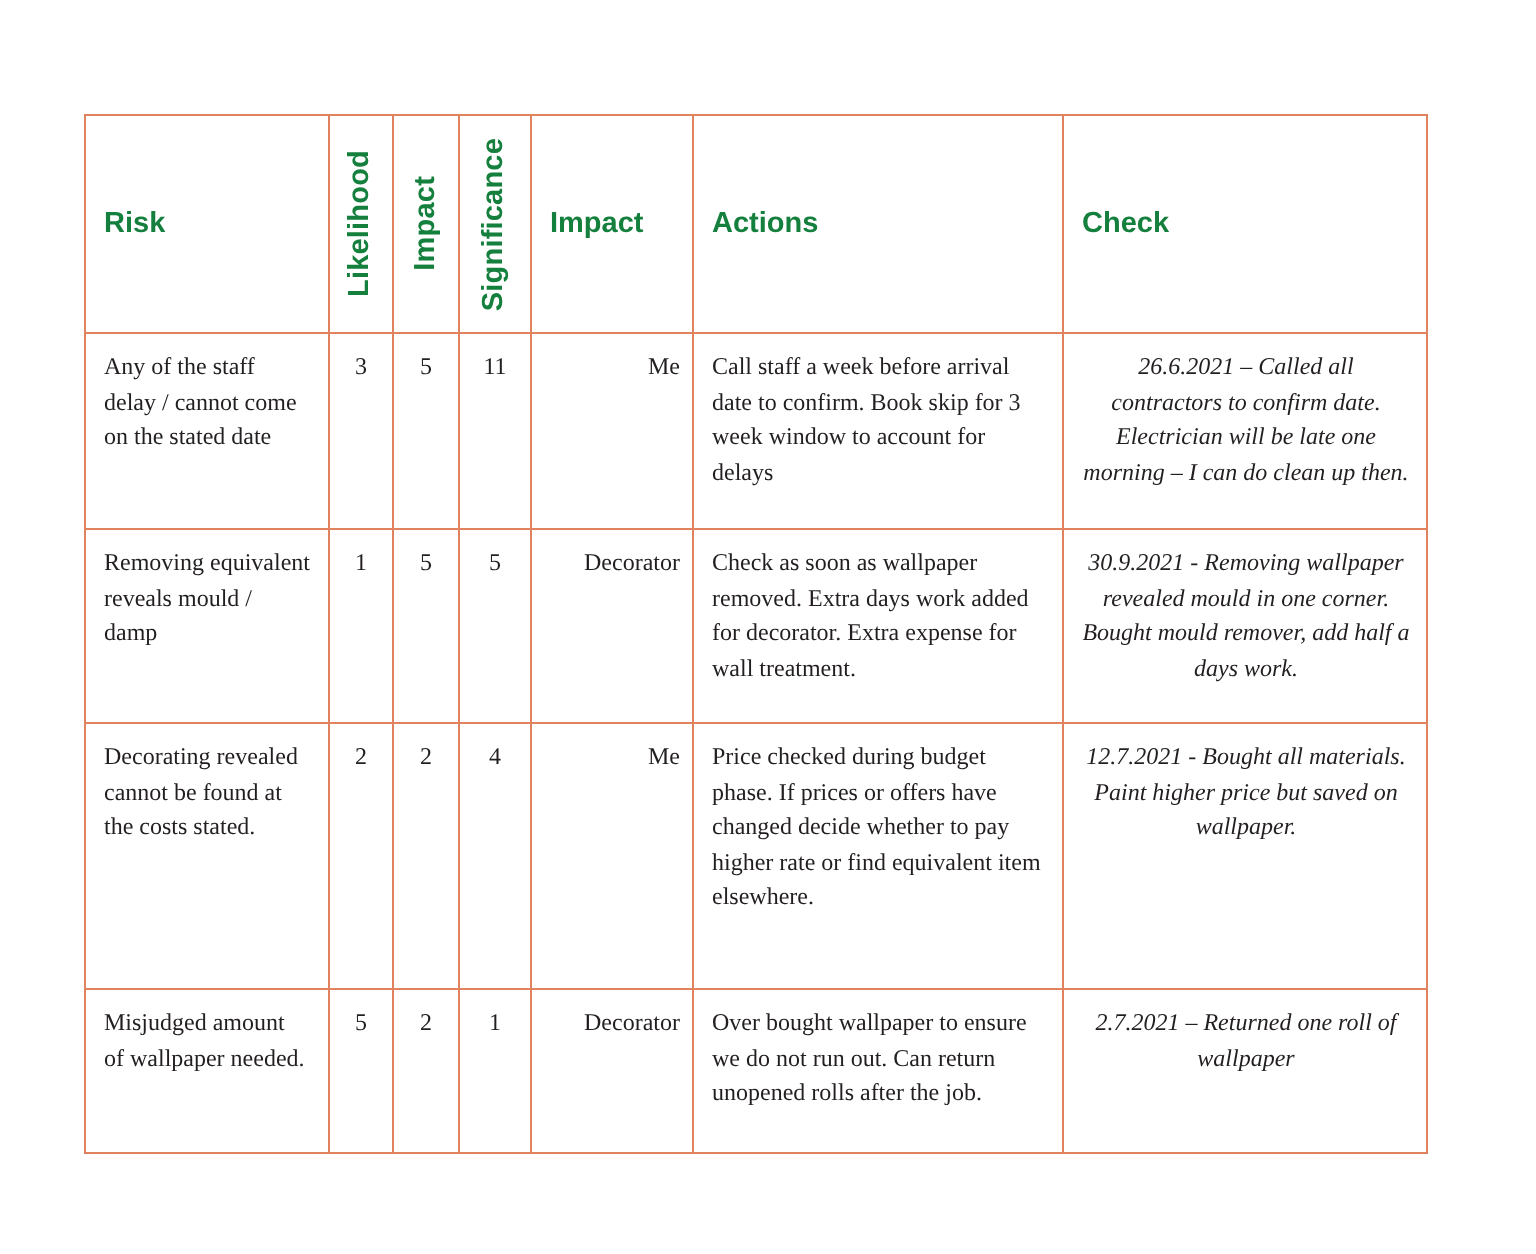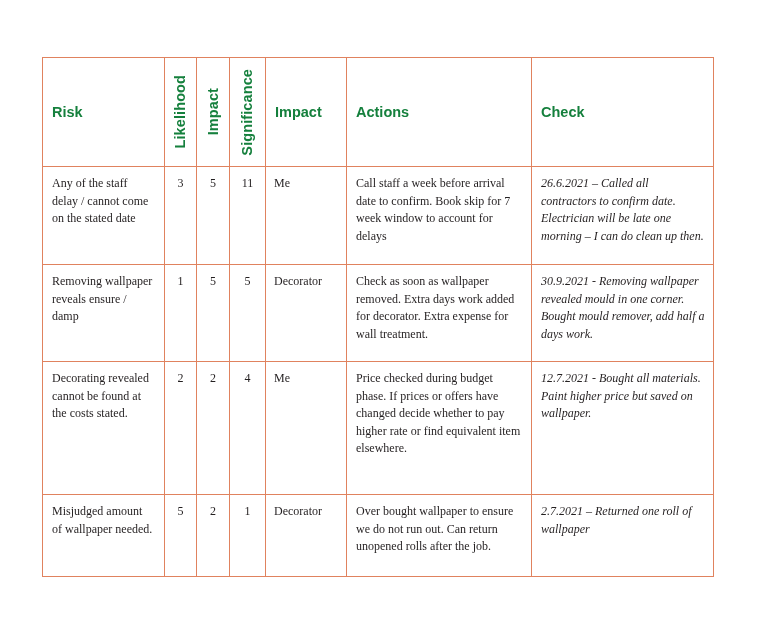--- a/index.html
+++ b/index.html
@@ -86,24 +86,26 @@
   .cell {
     padding: 8px 9px 9px 9px;
     box-sizing: border-box;
   }
   .cell.num {
     padding: 8px 0 9px 0;
     text-align: center;
   }
   .cell.owner {
     padding: 8px 6px 9px 8px;
+    text-align: right;
   }
   .cell.status {
     font-style: italic;
     padding: 8px 8px 9px 9px;
+    text-align: center;
   }
   .r1 td { height: 97px; }
   .r2 td { height: 96px; }
   .r3 td { height: 132px; }
   .r4 td { height: 81px; }
 </style>
 </head>
 <body>
 
 <div class="page">
@@ -168,29 +170,29 @@
           <td>
               <div class="cell num">5</div>
             </td>
           <td>
               <div class="cell num">11</div>
             </td>
           <td>
               <div class="cell owner">Me</div>
             </td>
           <td>
-              <div class="cell">Call staff a week before arrival date to confirm. Book skip for 7 week window to account for delays</div>
+              <div class="cell">Call staff a week before arrival date to confirm. Book skip for 3 week window to account for delays</div>
             </td>
           <td>
               <div class="cell status">26.6.2021 – Called all contractors to confirm date. Electrician will be late one morning – I can do clean up then.</div>
             </td>
         </tr>
         <tr class="r2">
           <td>
-              <div class="cell">Removing wallpaper reveals ensure / damp</div>
+              <div class="cell">Removing equivalent reveals mould / damp</div>
             </td>
           <td>
               <div class="cell num">1</div>
             </td>
           <td>
               <div class="cell num">5</div>
             </td>
           <td>
               <div class="cell num">5</div>
             </td>

